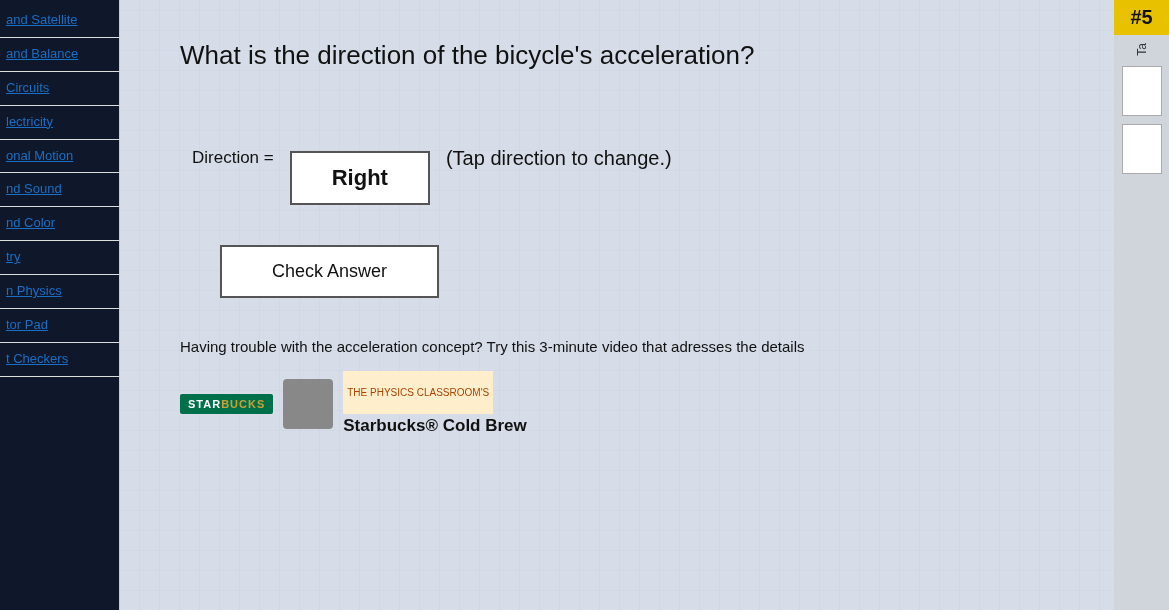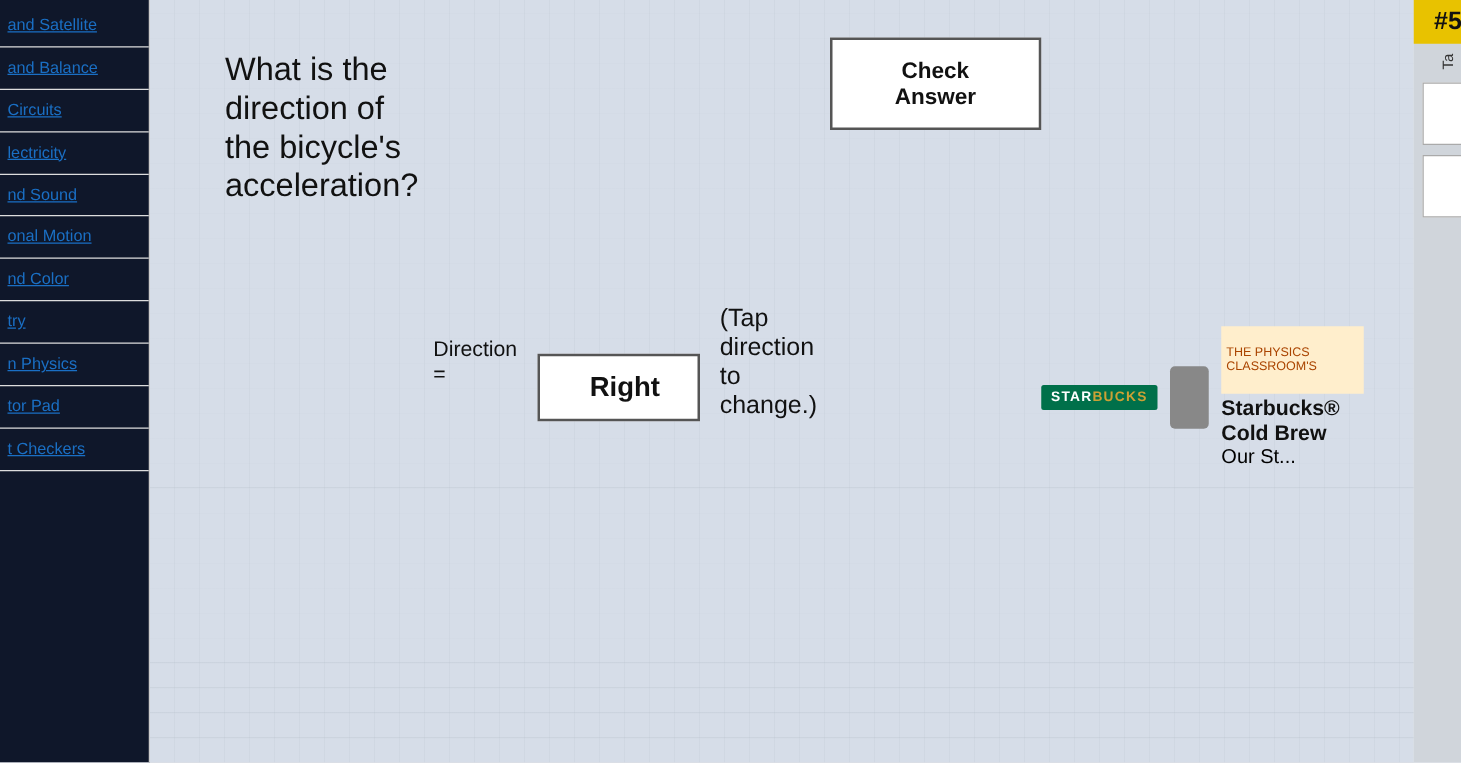--- a/index.html
+++ b/index.html
@@ -36,21 +36,21 @@
     #main {
       flex: 1;
       background: #d6dde8;
       background-image: repeating-linear-gradient(
         0deg, transparent, transparent 19px, rgba(180,190,200,0.3) 20px
       ),
       repeating-linear-gradient(
         90deg, transparent, transparent 19px, rgba(180,190,200,0.3) 20px
       );
       display: flex;
-      flex-direction: row;
+      flex-direction: column;
       padding: 30px 40px 20px 60px;
       position: relative;
     }
 
     .question-title {
       font-size: 26px;
       font-weight: normal;
       color: #111;
       margin-bottom: 40px;
       margin-top: 10px;
@@ -82,24 +82,25 @@
     .direction-hint {
       font-size: 20px;
       color: #111;
     }
 
     .check-answer-btn {
       border: 2px solid #555;
       background: #fff;
       padding: 14px 50px;
       font-size: 18px;
-      font-weight: bold;
+      font-weight: normal;
       color: #111;
       cursor: pointer;
       align-self: flex-start;
+      margin-left: 40px;
       margin-bottom: 30px;
     }
 
     .trouble-text {
       font-size: 15px;
       color: #111;
       margin-top: 10px;
     }
 
     
@@ -187,50 +188,50 @@
     }
   </style>
 </head>
 <body>
 
 <div id="sidebar">
   <div class="sidebar-item">and Satellite</div>
   <div class="sidebar-item">and Balance</div>
   <div class="sidebar-item">Circuits</div>
   <div class="sidebar-item">lectricity</div>
+  <div class="sidebar-item">onal Motion</div>
   <div class="sidebar-item">nd Sound</div>
-  <div class="sidebar-item">onal Motion</div>
   <div class="sidebar-item">nd Color</div>
   <div class="sidebar-item">try</div>
   <div class="sidebar-item">n Physics</div>
   <div class="sidebar-item">tor Pad</div>
   <div class="sidebar-item">t Checkers</div>
 </div>
 
 <div id="main">
   <div class="question-title">What is the direction of the bicycle's acceleration?</div>
 
   <div class="direction-row">
     <span class="direction-label">Direction =</span>
     <div class="direction-box">Right</div>
     <span class="direction-hint">(Tap direction to change.)</span>
   </div>
 
   <button class="check-answer-btn">Check Answer</button>
 
+  <div class="trouble-text">Having trouble with the acceleration concept? Try this 3-minute video that adresses the details</div>
 
   <div class="ad-area">
     <div class="ad-logo">
       STAR<span>BUCKS</span>
     </div>
     <div class="ad-image-placeholder"></div>
     <div class="ad-text">
       <span class="ad-label">THE PHYSICS CLASSROOM'S</span>
       <span class="ad-title">Starbucks® Cold Brew</span>
-      <span>Our St...</span>
     </div>
   </div>
 </div>
 
 <div id="right-panel">
   <div class="badge-number">#5</div>
   <span class="right-label">Ta</span>
   <div class="right-box"></div>
   <div class="right-box2"></div>
 </div>

